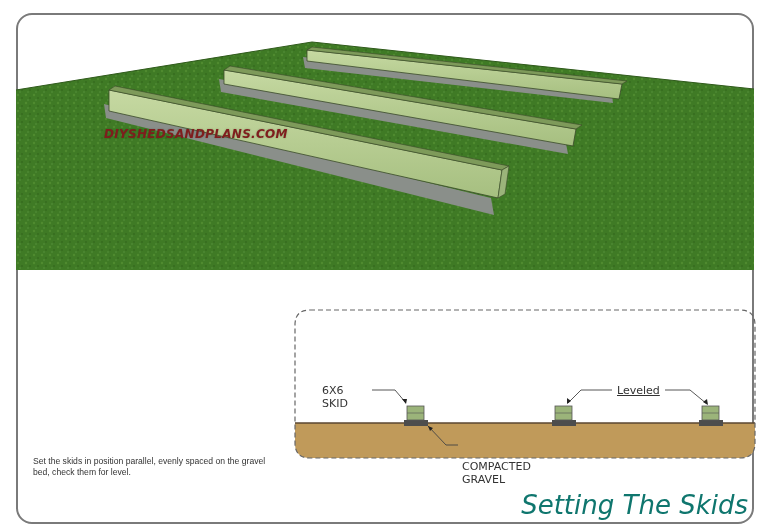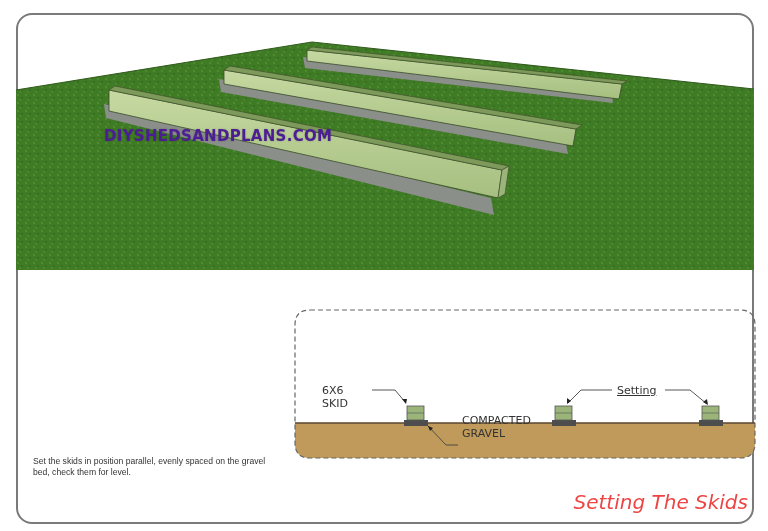--- a/index.html
+++ b/index.html
@@ -8,37 +8,37 @@
       position: absolute; left: 16px; top: 13px; width: 738px; height: 511px;
       border: 2px solid #7a7a7a; border-radius: 16px; box-sizing: border-box; background: #fff;
     }
     .render {
       position: absolute; left: 16px; top: 13px; width: 738px; height: 257px; overflow: hidden;
       border-top-left-radius: 16px; border-top-right-radius: 16px;
     }
     .render svg { display: block; }
     .watermark {
       position: absolute; left: 104px; top: 127px;
-      font-family: "DejaVu Sans", sans-serif; font-weight: bold; 
-      font-size: 15px; letter-spacing: 0.3px; color: #4c1d95;
+      font-family: "DejaVu Sans", sans-serif; font-weight: bold; font-style: italic;
+      font-size: 12px; letter-spacing: 0.3px; color: #7f1d1d;
       text-shadow: 0 0 2px rgba(0,0,0,0.25);
     }
     .desc {
       position: absolute; left: 33px; top: 413px; width: 240px;
       font-size: 8.6px; line-height: 11px; color: #333; margin-top: 43px;
     }
     .section { position: absolute; left: 0; top: 0; }
     .caption {
       position: absolute; right: 20px; top: 490px;
-      font-family: "DejaVu Sans", sans-serif; font-style: italic; font-size: 20px; color: #ef4444;
+      font-family: "DejaVu Sans", sans-serif; font-style: italic; font-size: 26px; color: #0f766e;
     }
     .lbl { position: absolute; font-family: "DejaVu Sans", sans-serif; font-size: 11px; color: #333; }
     .lbl-skid { left: 322px; top: 384px; }
     .lbl-leveled { left: 617px; top: 384px; text-decoration: underline; }
-    .lbl-gravel { left: 462px; top: 414px; }
+    .lbl-gravel { left: 462px; top: 460px; }
   </style>
 </head>
 <body>
 
 <div class="frame"></div>
 
 <div class="render">
   <svg width="738" height="257" viewBox="0 0 738 257">
     <defs>
       <pattern id="grassTex" width="8" height="8" patternUnits="userSpaceOnUse">
@@ -103,17 +103,17 @@
     <polyline points="372,390 395,390 406,403" fill="none" stroke="#444" stroke-width="0.9"></polyline>
     <polygon points="406,404 402,399 407,399" fill="#222"></polygon>
     <polyline points="612,390 581,390 568,403" fill="none" stroke="#444" stroke-width="0.9"></polyline>
     <polygon points="567,404 567,398 571,401" fill="#222"></polygon>
     <polyline points="665,390 690,390 707,404" fill="none" stroke="#444" stroke-width="0.9"></polyline>
     <polygon points="708,405 703,402 707,399" fill="#222"></polygon>
     <polyline points="428,426 446,445 458,445" fill="none" stroke="#444" stroke-width="0.9"></polyline>
     <polygon points="428,426 433,428 430,431" fill="#222"></polygon>
   </svg>
   <div class="lbl lbl-skid">6X6 SKID</div>
-  <div class="lbl lbl-leveled">Setting</div>
+  <div class="lbl lbl-leveled">Leveled</div>
   <div class="lbl lbl-gravel">COMPACTED GRAVEL</div>
 </div>
 
 <div class="caption">Setting The Skids</div>
 
 </body></html>

